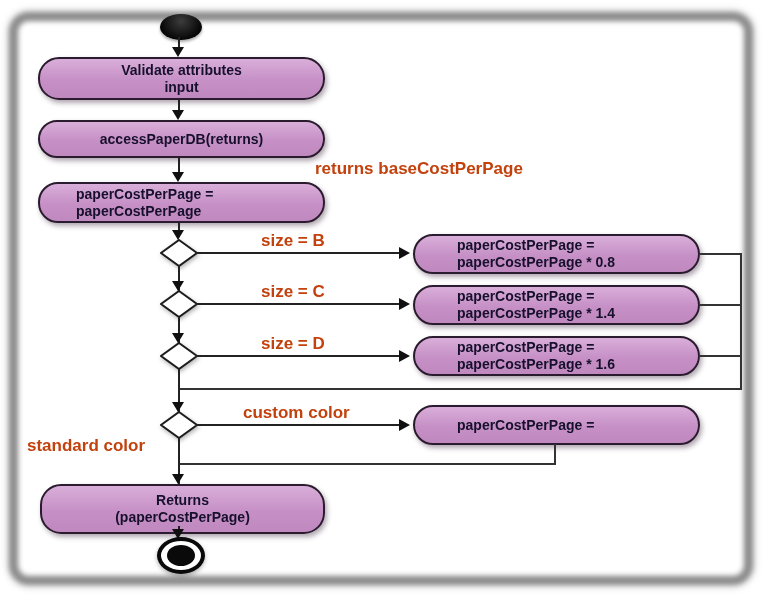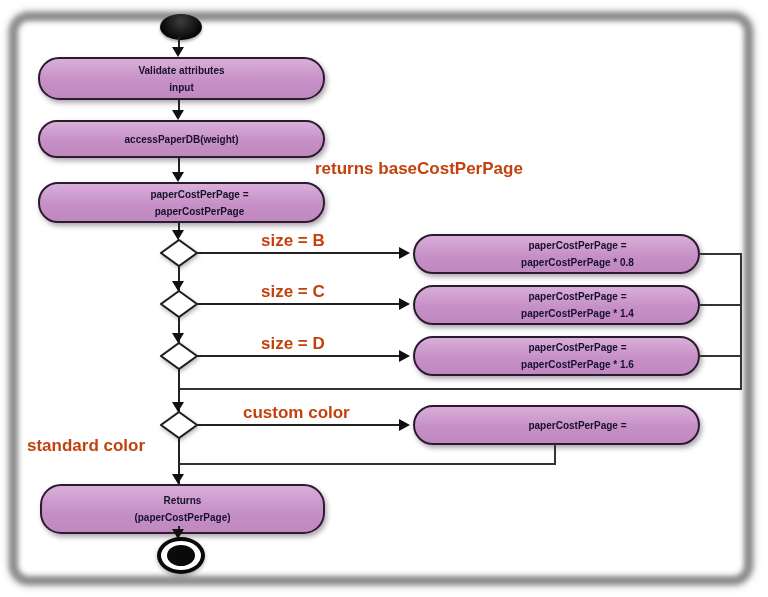--- a/index.html
+++ b/index.html
@@ -4,26 +4,26 @@
 <style>
   html,body{margin:0;padding:0;background:#ffffff;width:768px;height:597px;overflow:hidden;}
   #stage{position:relative;width:768px;height:597px;font-family:"Liberation Sans","DejaVu Sans",sans-serif;}
   
   #frame{position:absolute;left:9px;top:12px;width:744px;height:573px;box-sizing:border-box;
          border:9px solid #8d8d8d;border-radius:20px;filter:blur(2.5px);
          box-shadow:0 0 7px rgba(0,0,0,0.30), inset 0 0 3px rgba(0,0,0,0.25);background:#fff;}
   #diagram{position:absolute;left:0;top:0;width:768px;height:597px;filter:blur(0.3px);}
   
   .action{position:absolute;box-sizing:border-box;display:flex;flex-direction:column;justify-content:center;
-          align-items:center;border:2px solid #2b1b2e;color:#17102c;font-weight:bold;font-size:10px;
+          align-items:center;border:2px solid #2b1b2e;color:#17102c;font-weight:bold;font-size:14px;
           line-height:17px;background:linear-gradient(180deg,#dab0da 0%,#c democratic 0%);
           background:linear-gradient(180deg,#d9aed9 0%,#c democratic 0%);
           background:linear-gradient(180deg,#d9aed9 0%,#c690c6 55%,#bf89bf 100%);
           box-shadow:2px 3px 5px rgba(80,60,80,0.45);}
-  .action.align-left{align-items:center;}
+  .action.align-left{align-items:flex-start;}
   .action span{white-space:nowrap;}
   
   .vline,.hline{position:absolute;background:#222;}
   .vline{width:2px;}
   .hline{height:2px;}
   .thin{background:#333;}
   
   .arr-down{position:absolute;width:0;height:0;border-left:6px solid transparent;
             border-right:6px solid transparent;border-top:10px solid #101010;}
   .arr-right{position:absolute;width:0;height:0;border-top:6px solid transparent;
@@ -57,21 +57,21 @@
 
     <div class="action" style="left:38px;top:57px;width:287px;height:43px;border-radius:21px;">
       <span>Validate attributes</span>
       <span>input</span>
     </div>
 
     <div class="vline" style="left:178px;top:100px;height:14px;"></div>
     <div class="arr-down" style="left:172px;top:110px;"></div>
 
     <div class="action" style="left:38px;top:120px;width:287px;height:38px;border-radius:19px;">
-      <span>accessPaperDB(weight)</span>
+      <span>accessPaperDB(returns)</span>
     </div>
 
     <div class="vline" style="left:178px;top:158px;height:16px;"></div>
     <div class="arr-down" style="left:172px;top:172px;"></div>
 
     <div class="edge-label" style="left:315px;top:159px;">returns baseCostPerPage</div>
 
     <div class="action align-left" style="left:38px;top:182px;width:287px;height:41px;border-radius:20px;padding-left:36px;">
       <span>paperCostPerPage =</span>
       <span>paperCostPerPage</span>

